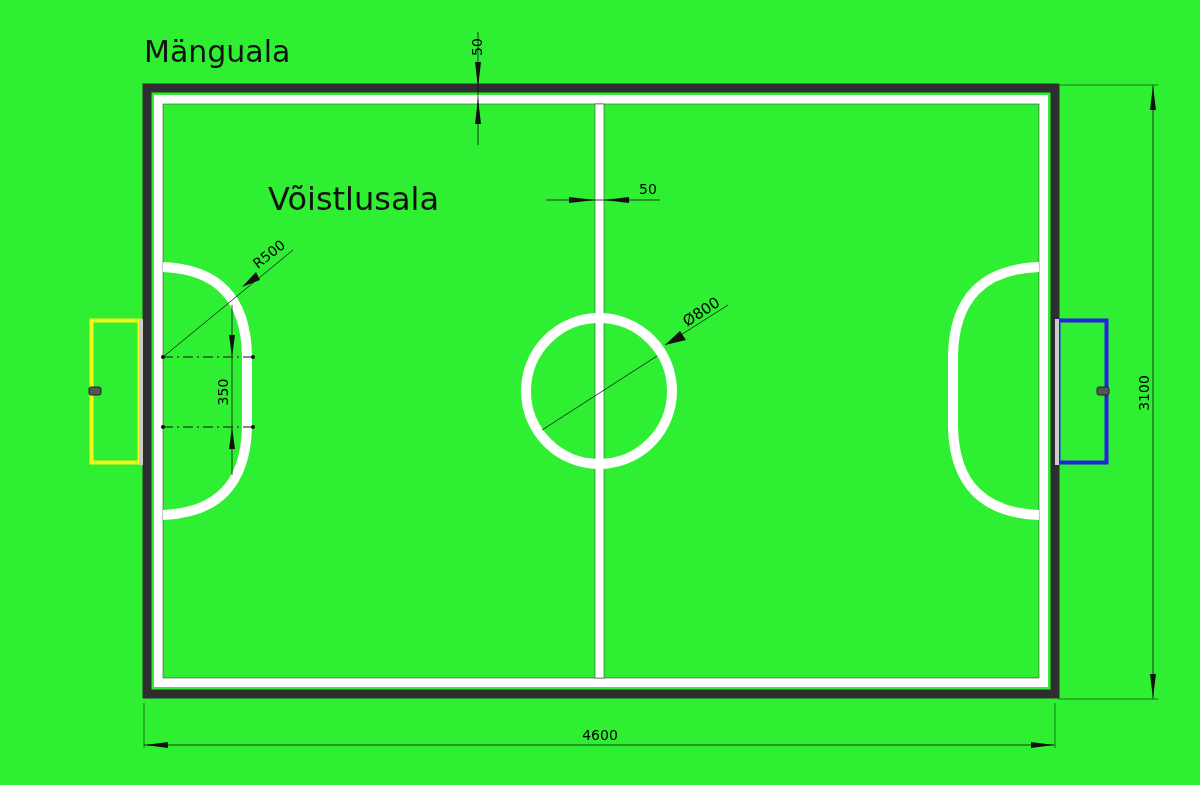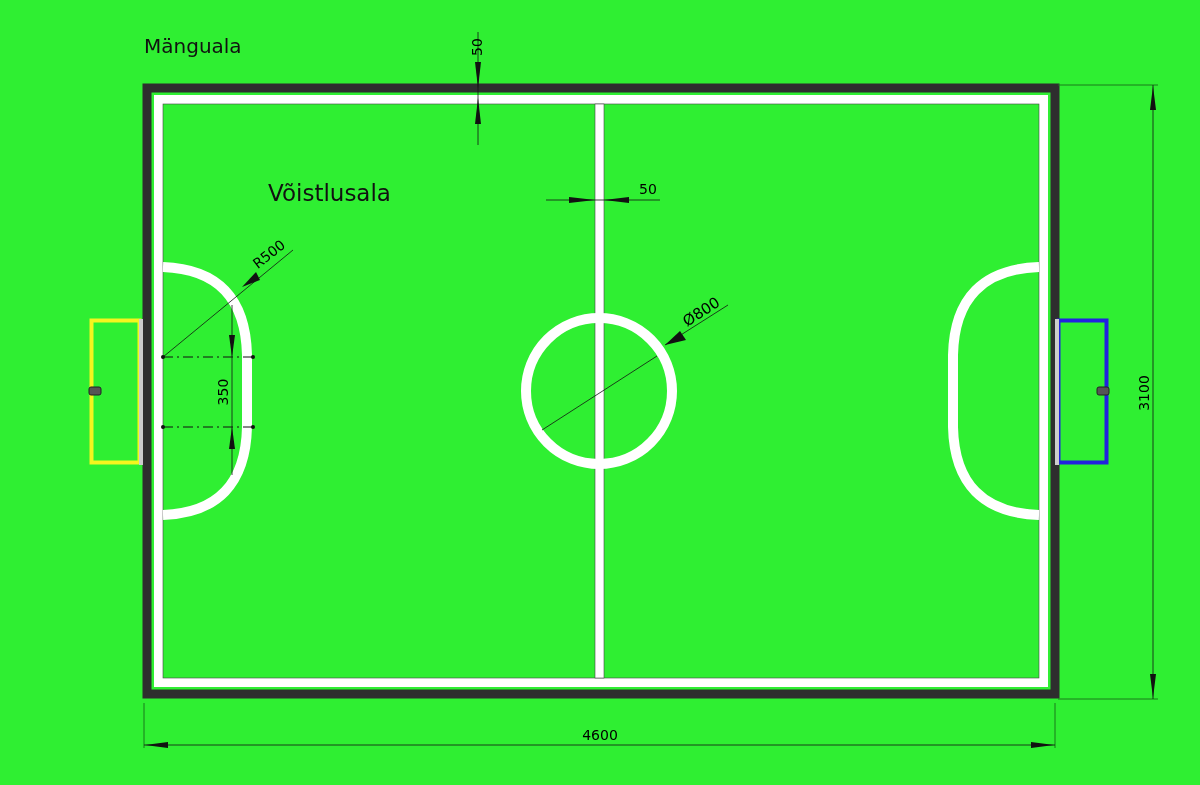--- a/index.html
+++ b/index.html
@@ -1,21 +1,21 @@
 <!DOCTYPE html>
 <html><head>
 <meta charset="utf-8">
 <style>
   html, body { margin:0; padding:0; }
   body { width:1200px; height:785px; background:#2fef32; overflow:hidden; position:relative;
          font-family:"DejaVu Sans", sans-serif; }
   svg { position:absolute; left:0; top:0; }
   .lbl { position:absolute; color:#111; white-space:nowrap; }
-  #title-play { left:144px; top:34px; font-size:20px; }
-  #title-comp { left:268px; top:180px; font-size:23px; }
+  #title-play { left:144px; top:34px; font-size:30px; }
+  #title-comp { left:268px; top:180px; font-size:32px; }
 </style>
 </head>
 <body>
 
 <svg width="1200" height="785" viewBox="0 0 1200 785">
 
   <rect x="147" y="88" width="908" height="606" fill="none" stroke="#2e2e2e" stroke-width="9"></rect>
 
   <rect x="158.5" y="99.5" width="885" height="583" fill="none" stroke="#fff" stroke-width="9"></rect>
   <rect x="163" y="104" width="876" height="574" fill="none" stroke="#444" stroke-width="0.6"></rect>

